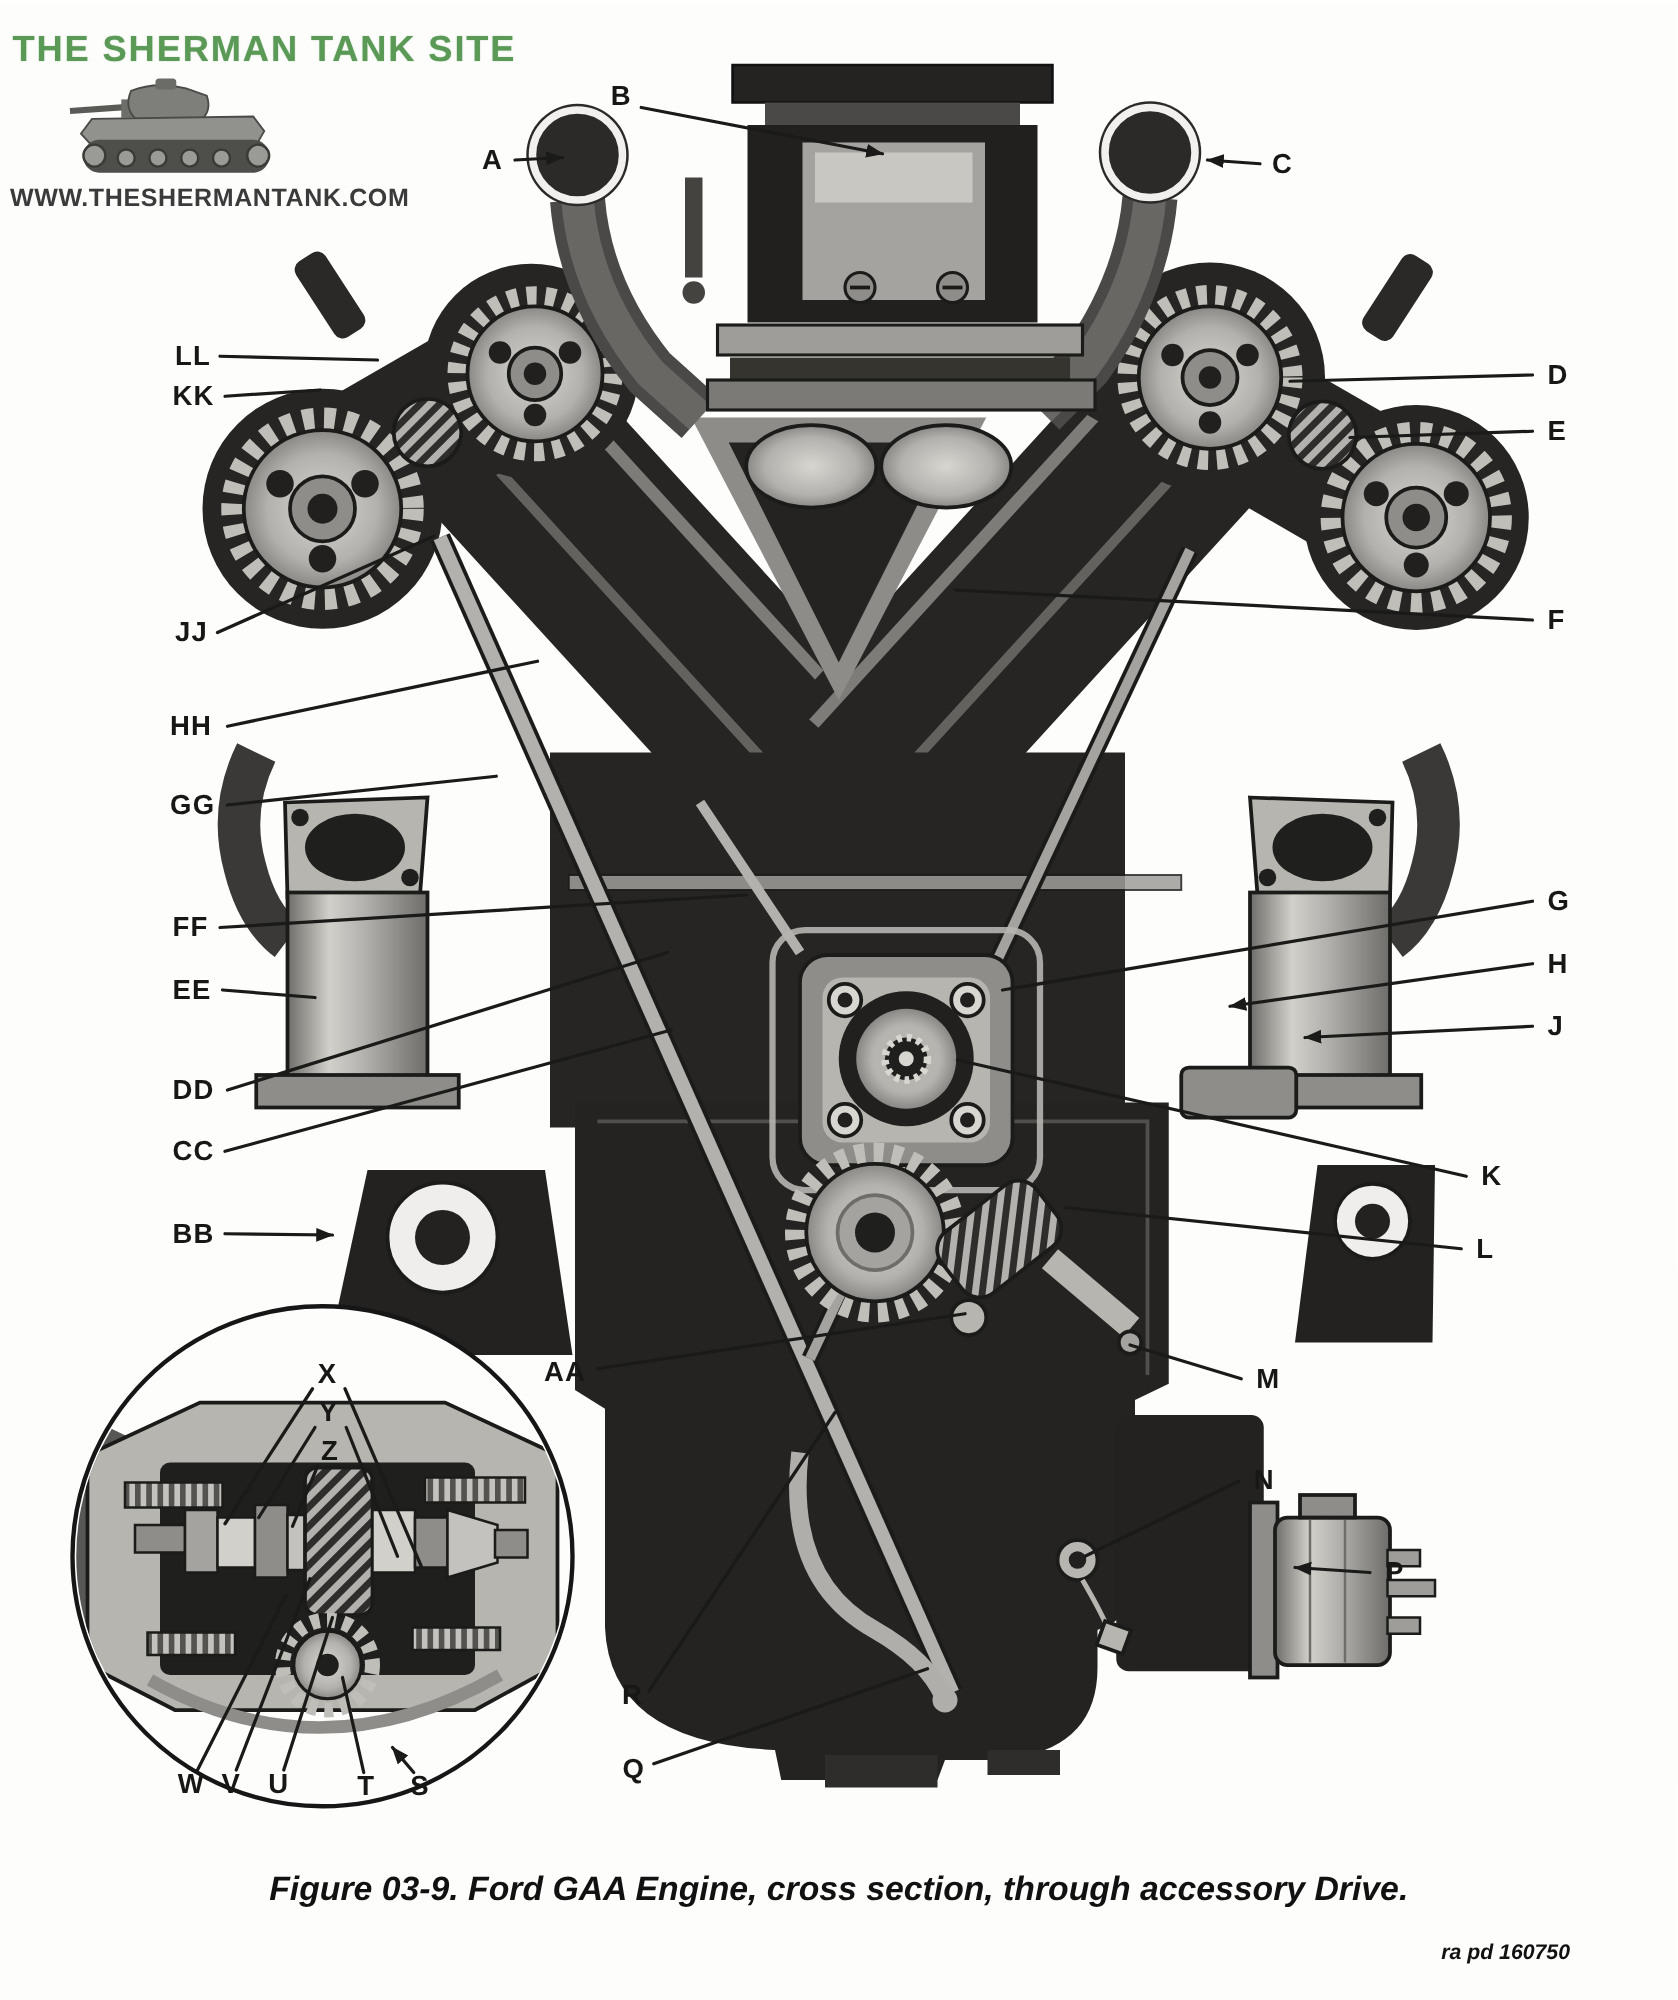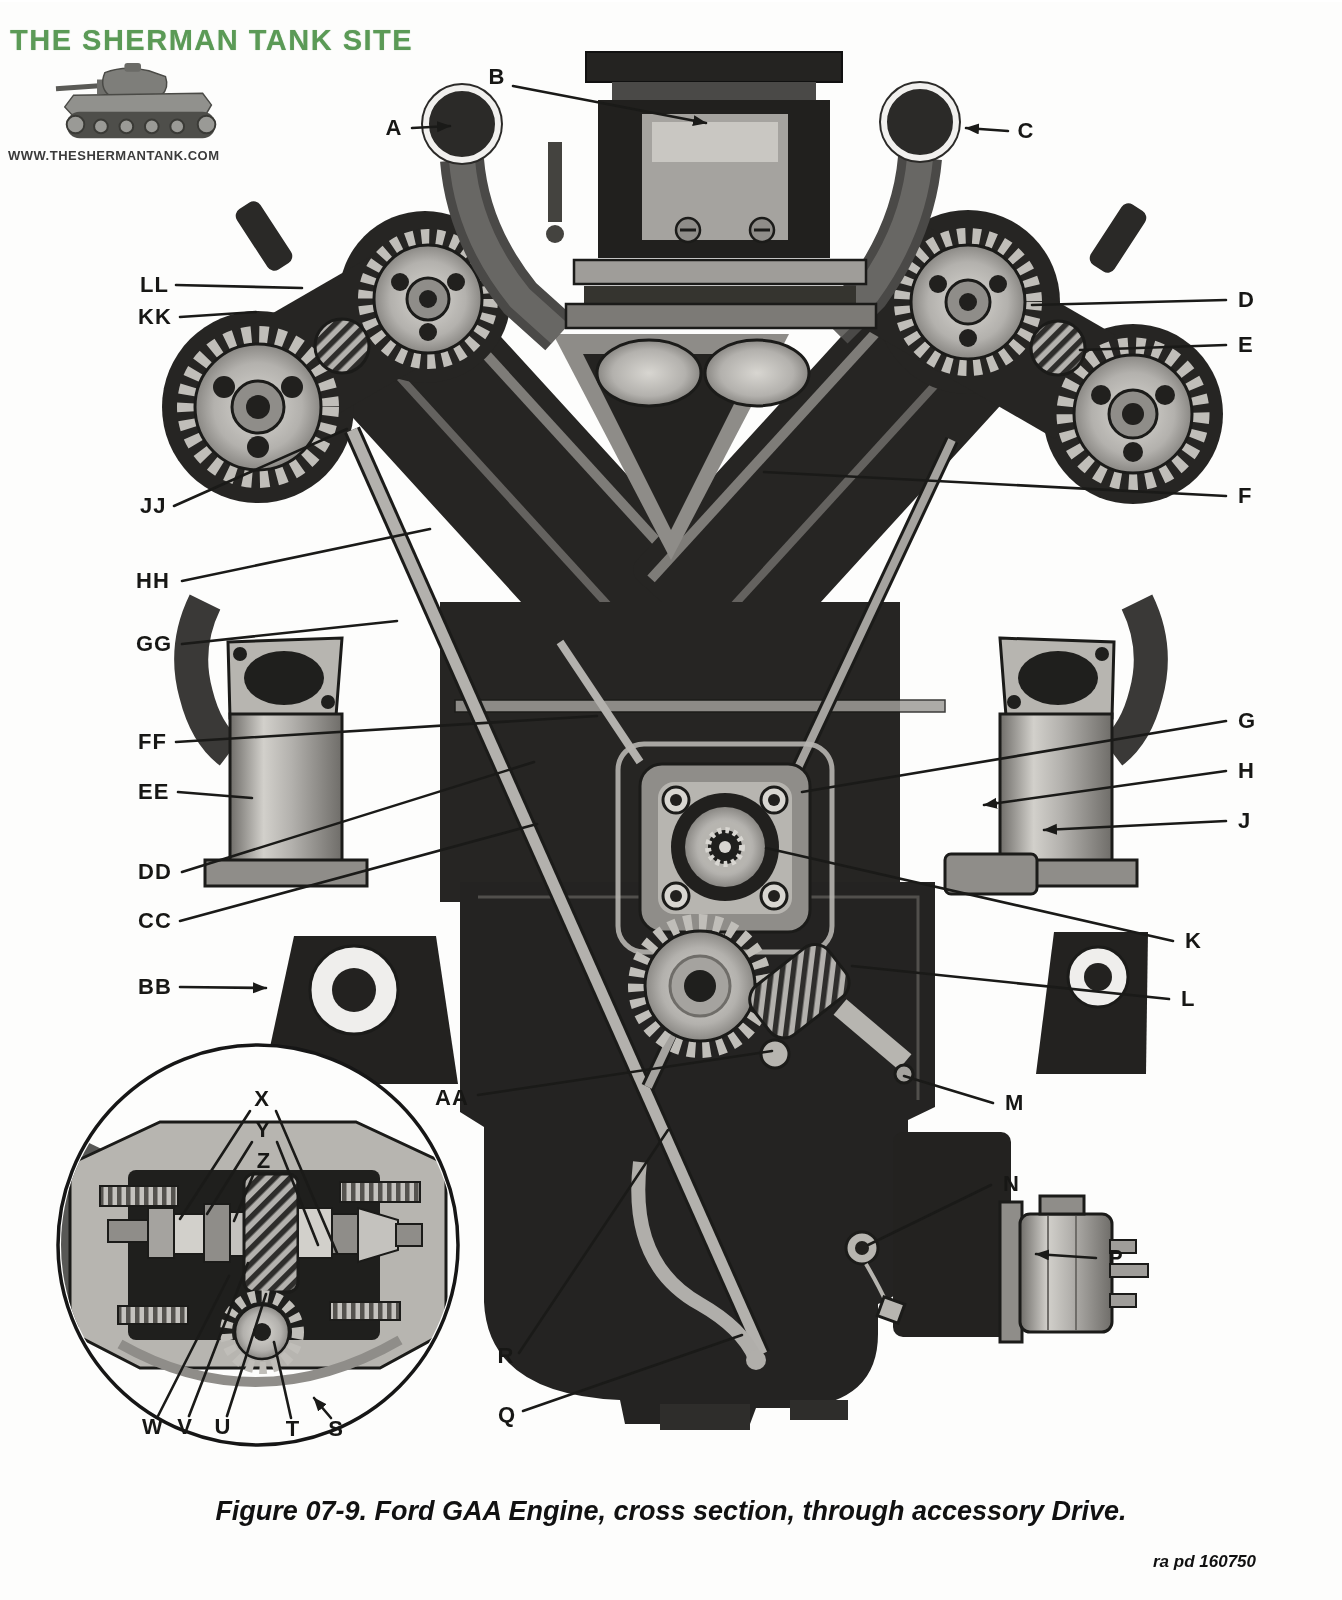--- a/index.html
+++ b/index.html
@@ -1,21 +1,21 @@
 <!DOCTYPE html>
 <html><head>
 <meta charset="utf-8">
 <style>
   html,body{margin:0;padding:0;background:#ffffff;}
   .page{position:relative;width:1342px;height:1600px;background:#fdfdfc;overflow:hidden;
         font-family:"Liberation Sans",sans-serif;margin:2px auto;}
   .brand-title{position:absolute;left:10px;top:22px;font-size:29px;font-weight:bold;
         letter-spacing:1.5px;color:#5b9a56;white-space:nowrap;
         text-shadow:0 0 1px rgba(91,154,86,.6);}
-  .brand-url{position:absolute;left:8px;top:146px;font-size:13px;font-weight:bold;
+  .brand-url{position:absolute;left:8px;top:146px;font-size:20px;font-weight:bold;
         letter-spacing:.5px;color:#3b3b3b;white-space:nowrap;}
   .tank-logo{position:absolute;left:52px;top:56px;width:180px;height:88px;}
   .figure-caption{position:absolute;left:0;top:1494px;width:100%;text-align:center;
         font-size:27px;font-weight:bold;font-style:italic;color:#111;
         font-family:"Liberation Sans",sans-serif;}
   .figure-credit{position:absolute;right:86px;top:1550px;font-size:17px;font-weight:bold;
         font-style:italic;color:#111;}
   .engine-svg{position:absolute;left:0;top:0;width:1342px;height:1600px;}
   .callout{font-family:"Liberation Sans",sans-serif;font-size:22px;font-weight:bold;
         fill:#171715;letter-spacing:1px;}
@@ -380,15 +380,15 @@
           <line x1="174" y1="504" x2="347" y2="427" class="leader"></line>
           <text x="140" y="511" class="callout" text-anchor="start">JJ</text>
           <line x1="180" y1="315" x2="256" y2="310" class="leader"></line>
           <text x="138" y="322" class="callout" text-anchor="start">KK</text>
           <line x1="176" y1="283" x2="302" y2="286" class="leader"></line>
           <text x="140" y="290" class="callout" text-anchor="start">LL</text>
         </g>
     </g>
   </svg>
 
-  <div class="figure-caption">Figure 07-9. Ford GAA Engine, cross section, through accessory Drive.</div>
+  <div class="figure-caption">Figure 03-9. Ford GAA Engine, cross section, through accessory Drive.</div>
   <div class="figure-credit">ra pd 160750</div>
 </div>
 
 </body></html>

